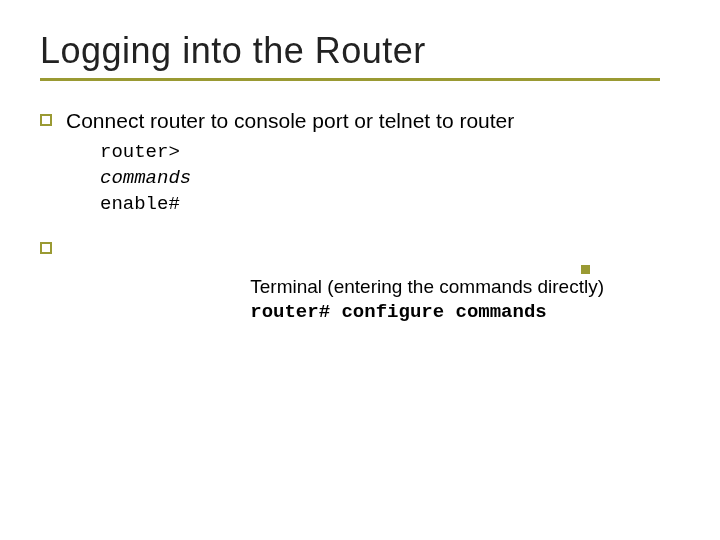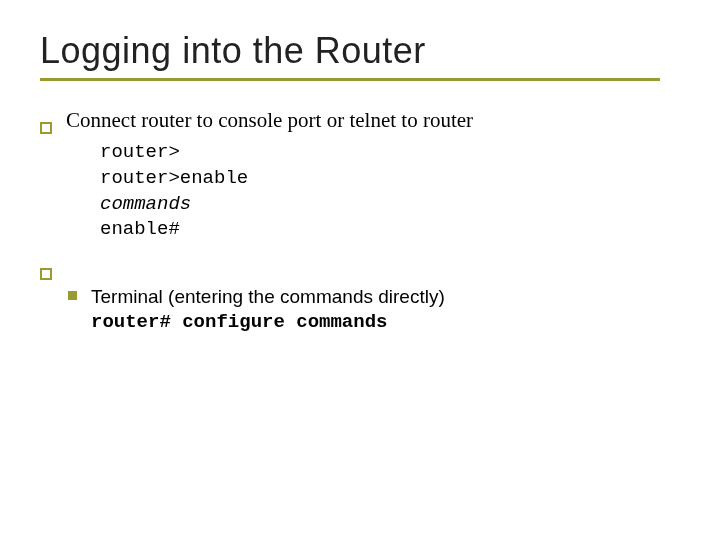--- a/index.html
+++ b/index.html
@@ -27,23 +27,22 @@
     letter-spacing: 0.5px;
   }
   .title-underline {
     height: 3px;
     background: #9a9a33;
     width: 620px;
     margin-bottom: 26px;
   }
   .bullet-row {
     display: flex;
-    align-items: flex-end;
+    align-items: flex-start;
     margin-bottom: 4px;
-    font-family: Liberation Serif, serif;
   }
   .bullet-square {
     width: 12px;
     height: 12px;
     border: 2px solid #9a9a33;
     box-sizing: border-box;
     margin-top: 7px;
     margin-right: 14px;
     flex-shrink: 0;
   }
@@ -64,23 +63,24 @@
     font-size: 19px;
     font-weight: normal;
     line-height: 1.35;
     margin: 6px 0 18px 60px;
   }
   .code-block .italic {
     font-style: italic;
   }
   .sub-item {
     display: flex;
-    align-items: flex-start;
+    align-items: flex-end;
     margin-left: 28px;
     margin-top: 4px;
+    flex-direction: column;
   }
   .sub-text {
     font-size: 19px;
     line-height: 1.35;
   }
   .sub-code {
     font-family: "Courier New", Courier, monospace;
     font-weight: bold;
     font-size: 19px;
     line-height: 1.35;
@@ -93,21 +93,20 @@
 
   <h1 class="title">Logging into the Router</h1>
   <div class="title-underline"></div>
 
   <div class="bullet-row">
     <div class="bullet-square"></div>
     <div class="bullet-text">Connect router to console port or telnet to router</div>
   </div>
   <div class="code-block">
     <div>router&gt;</div>
-    <div>router&gt;enable</div>
     <div class="italic">commands</div>
     <div>enable#</div>
   </div>
 
   <div class="bullet-row">
     <div class="bullet-square"></div>
   </div>
 
   <div class="sub-item">
     <div class="bullet-square filled"></div>

